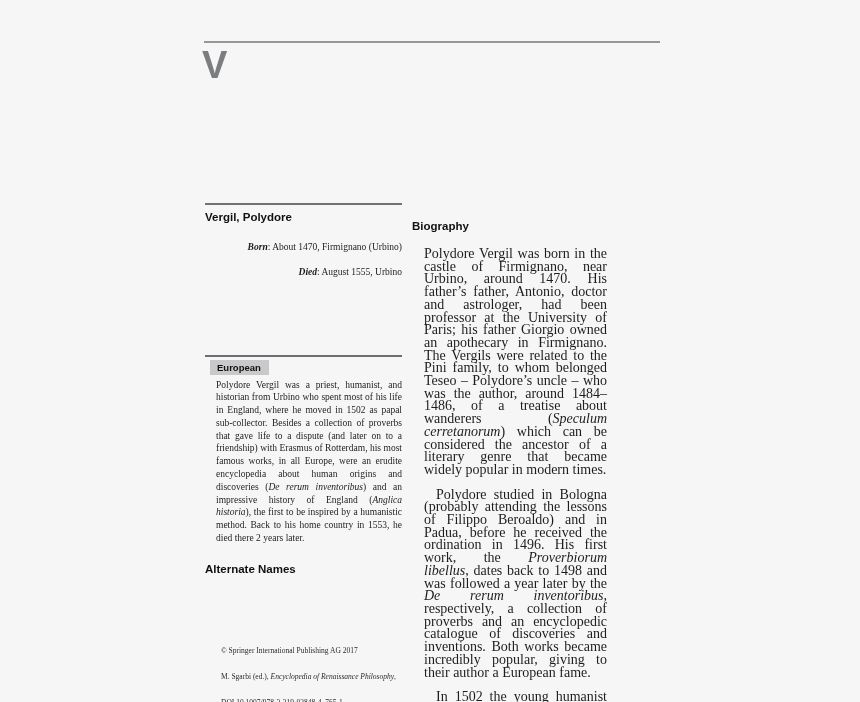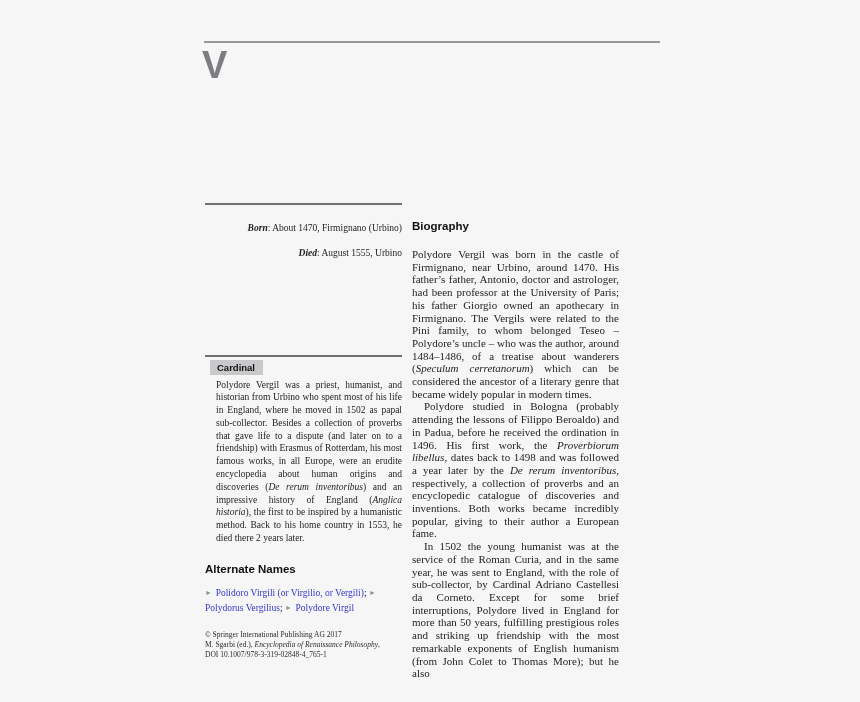--- a/index.html
+++ b/index.html
@@ -27,50 +27,50 @@
   .abstract-text{margin:4px 0 0 11px;font-size:9.5px;line-height:12.8px;text-align:justify;}
 
   .alt-names{position:absolute;left:205px;top:563px;width:200px;}
   .section-heading{margin:0;font-family:"Liberation Sans",sans-serif;font-weight:700;
     font-size:11.5px;line-height:13px;color:#111;}
   .alt-links{margin:10px 0 0 0;font-size:9.5px;line-height:15px;}
   .alt-links a{color:#3434cd;text-decoration:none;}
   .alt-links .marker{color:#909094;font-size:7px;vertical-align:1px;letter-spacing:1px;}
 
   .footer{position:absolute;left:205px;top:630px;width:215px;font-size:7.5px;line-height:10px;color:#2b2b2d;}
-  .footer div{margin:0;}
+  .footer div{margin:16px;}
 
   .col-right{position:absolute;left:412px;top:220px;width:207px;}
   .bio-body{margin-top:15px;}
-  .bio-body p{margin:0;font-size:11px;line-height:12.7px;text-align:justify;}
+  .bio-body p{margin:12px;font-size:14px;line-height:12.7px;text-align:justify;}
   .bio-body p + p{text-indent:12px;}
 </style>
 </head>
 <body>
 
 <div class="page">
 
   <div class="top-rule"></div>
   <div class="section-letter">V</div>
 
   <div class="col-left">
     <div class="entry-rule"></div>
+    <h1 class="entry-title">Vergil, Polydore</h1>
     <p class="meta-line born"><span class="it bd">Born</span><span>: About 1470, Firmignano (Urbino)</span></p>
     <p class="meta-line died"><span class="it bd">Died</span><span>: August 1555, Urbino</span></p>
   </div>
 
   <div class="abstract">
     <div class="abstract-rule"></div>
-    <div class="abstract-label">Cardinal</div>
+    <div class="abstract-label">European</div>
     <p class="abstract-text"><span>Polydore Vergil was a priest, humanist, and historian from Urbino who spent most of his life in England, where he moved in 1502 as papal sub-collector. Besides a collection of proverbs that gave life to a dispute (and later on to a friendship) with Erasmus of Rotterdam, his most famous works, in all Europe, were an erudite encyclopedia about human origins and discoveries (</span><span class="it">De rerum inventoribus</span><span>) and an impressive history of England (</span><span class="it">Anglica historia</span><span>), the first to be inspired by a humanistic method. Back to his home country in 1553, he died there 2 years later.</span></p>
   </div>
 
   <div class="alt-names">
     <h2 class="section-heading">Alternate Names</h2>
-    <p class="alt-links"><span class="marker">► </span><a href="#">Polidoro Virgili (or Virgilio, or Vergili)</a>; <span class="marker">► </span><a href="#">Polydorus Vergilius</a>; <span class="marker">► </span><a href="#">Polydore Virgil</a></p>
   </div>
 
   <div class="footer">
     <div>© Springer International Publishing AG 2017</div>
     <div><span>M. Sgarbi (ed.), </span><span class="it">Encyclopedia of Renaissance Philosophy</span><span>,</span></div>
     <div>DOI 10.1007/978-3-319-02848-4_765-1</div>
   </div>
 
   <div class="col-right">
     <h2 class="section-heading">Biography</h2>

